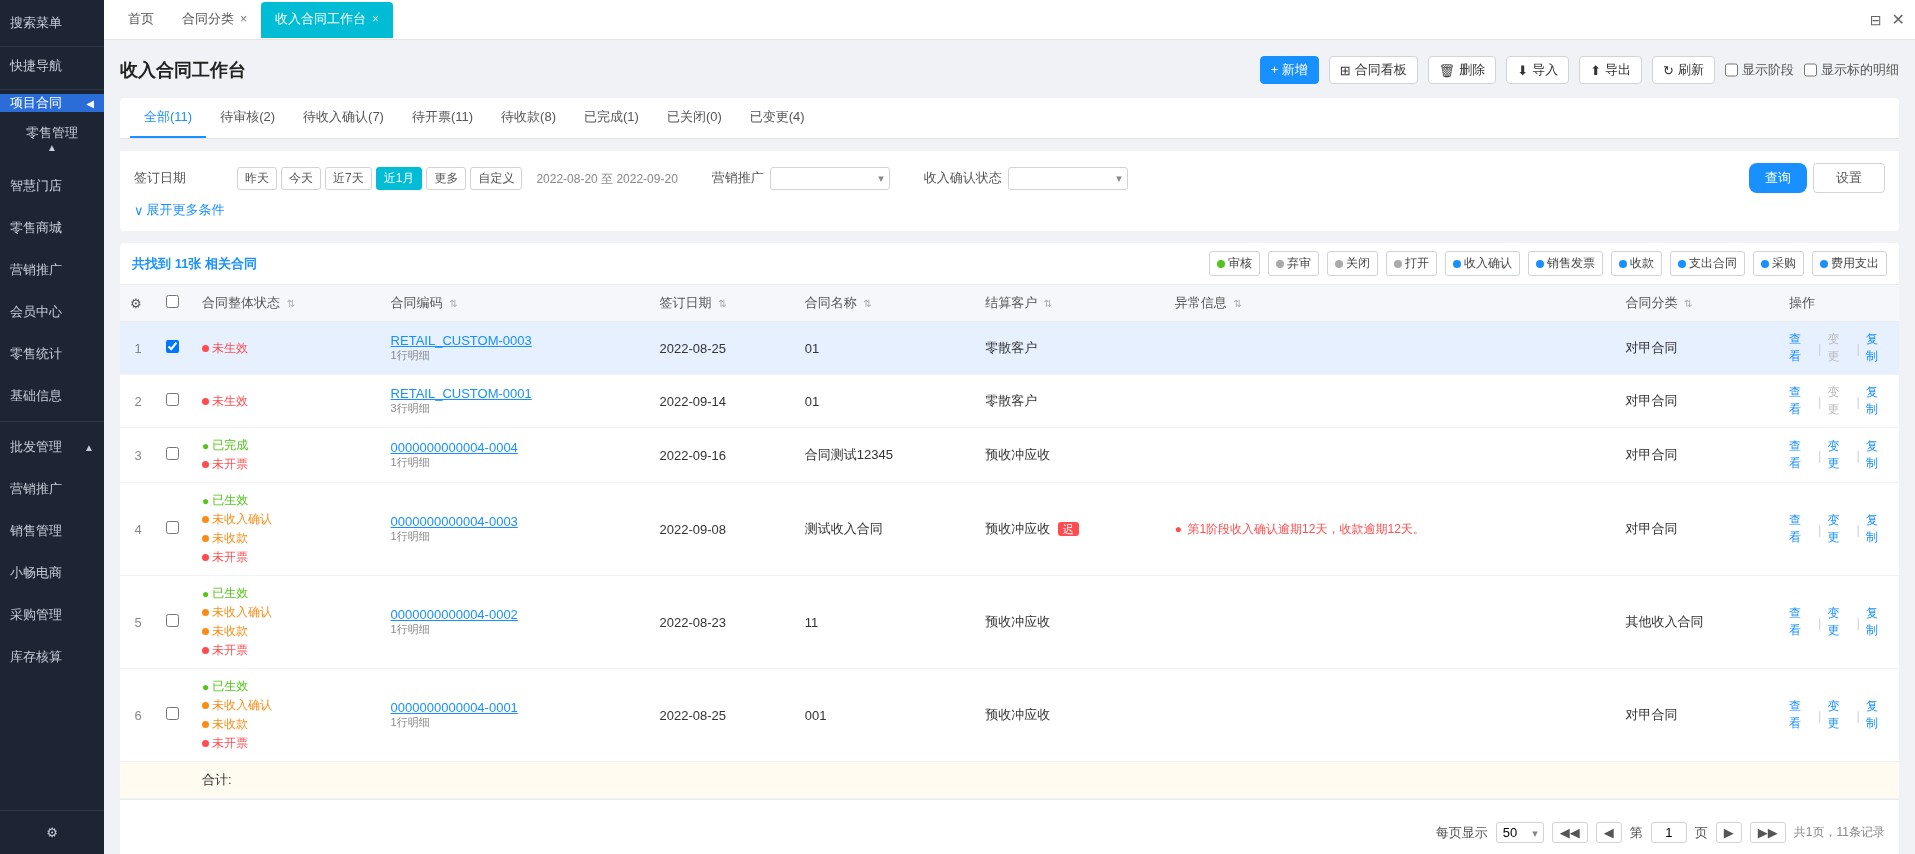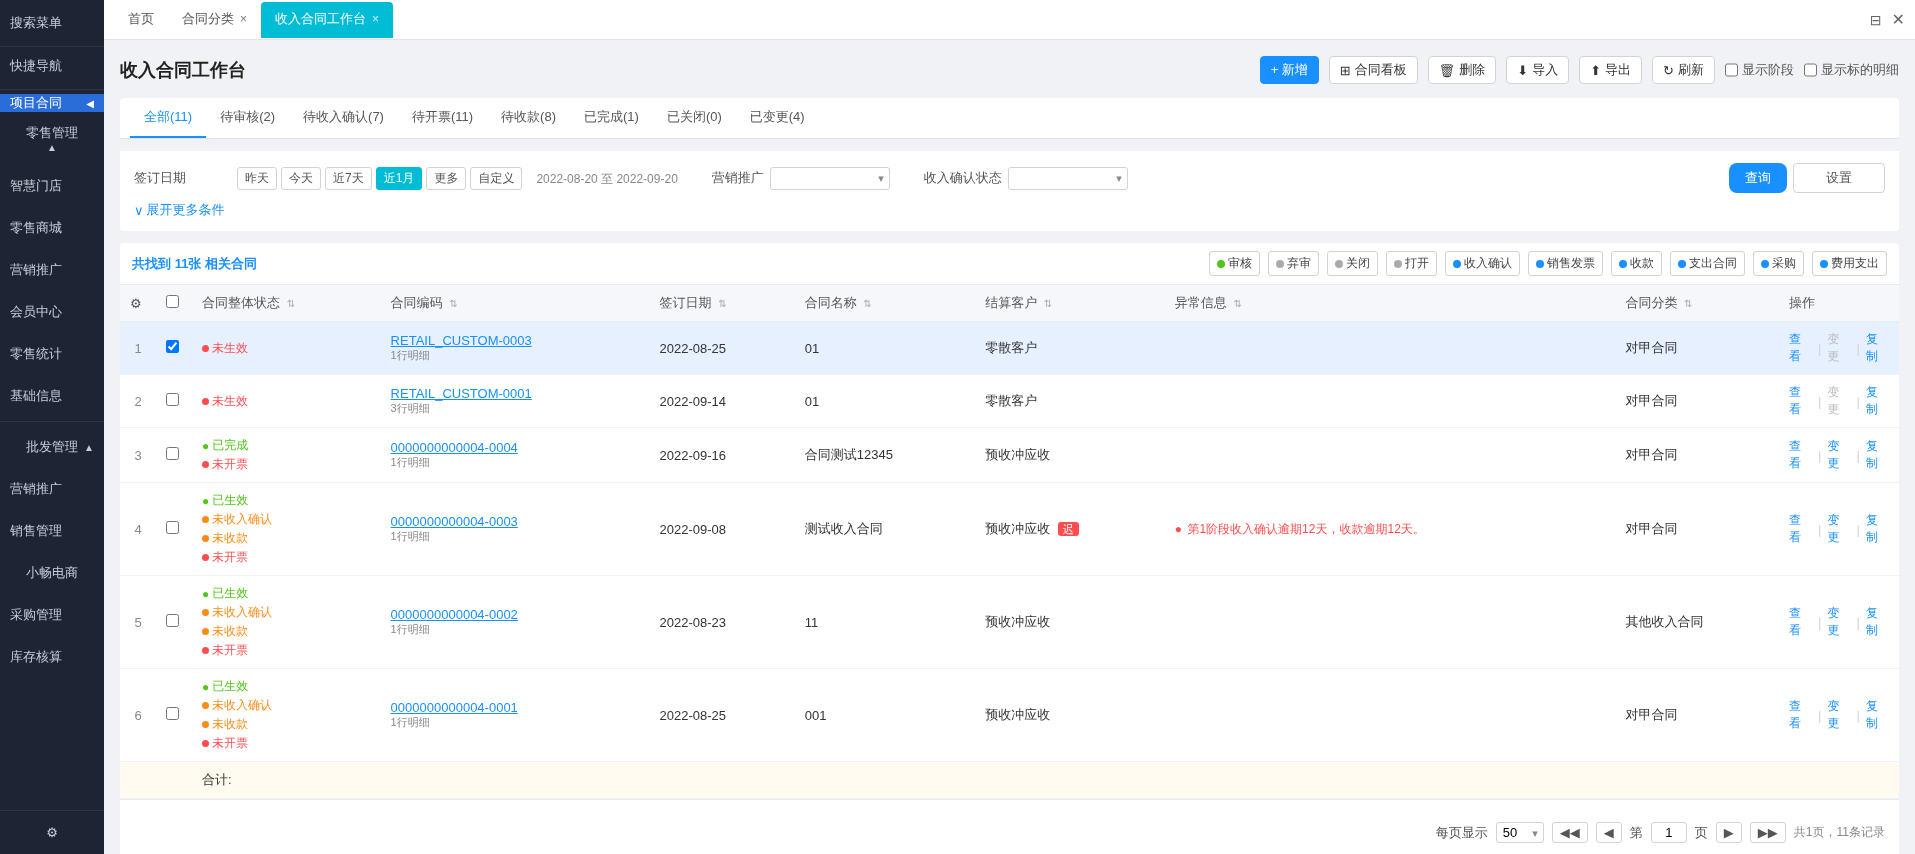--- a/index.html
+++ b/index.html
@@ -48,21 +48,21 @@
     .search-field { display: flex; align-items: center; gap: 6px; font-size: 13px; color: #555; }
     .date-btns { display: flex; gap: 4px; align-items: center; margin-left: 45px; }
     .date-btn { padding: 2px 7px; border: 1px solid #d0d3d8; border-radius: 3px; background: #fff; cursor: pointer; font-size: 12px; color: #555; }
     .date-btn.active { background: #00bcd4; color: #fff; border-color: #00bcd4; }
     .search-select { border: 1px solid #d0d3d8; border-radius: 3px; padding: 3px 22px 3px 8px; font-size: 13px; color: #333; background: #fff; appearance: none; min-width: 120px; position: relative; }
     .select-wrapper { position: relative; display: inline-block; }
     .select-wrapper::after { content: '▾'; position: absolute; right: 6px; top: 50%; transform: translateY(-50%); pointer-events: none; font-size: 11px; color: #888; }
     .expand-btn { color: #1890ff; cursor: pointer; font-size: 13px; display: flex; align-items: center; gap: 3px; }
     .search-actions { display: flex; gap: 6px; }
     .btn-query { background: #1890ff; color: #fff; border: none; border-radius: 8px; padding: 5px 16px; cursor: pointer; font-size: 13px; }
-    .btn-setting { background: #fff; color: #555; border: 1px solid #d0d3d8; border-radius: 4px; padding: 5px 32px; cursor: pointer; font-size: 13px; }
+    .btn-setting { background: #fff; color: #555; border: 1px solid #d0d3d8; border-radius: 4px; padding: 5px 22px; cursor: pointer; font-size: 13px; }
 
     
     .table-area { background: #fff; border-radius: 4px; overflow: hidden; }
     .table-header-row { display: flex; align-items: center; justify-content: space-between; padding: 8px 12px; border-bottom: 1px solid #e8ecf0; }
     .table-info { font-size: 13px; color: #555; }
     .table-info span { color: #1890ff; font-weight: bold; }
     .table-actions { display: flex; gap: 8px; flex-wrap: wrap; }
     .tbl-action-btn { display: flex; align-items: center; gap: 3px; font-size: 12px; color: #444; cursor: pointer; padding: 3px 7px; border: 1px solid #d0d3d8; border-radius: 3px; background: #fff; white-space: nowrap; }
     .tbl-action-btn .dot { width: 8px; height: 8px; border-radius: 50%; display: inline-block; }
     .dot-green { background: #52c41a; }
@@ -136,31 +136,31 @@
   <div class="sidebar-item" style="padding:12px 10px;text-align:left;">
     <span>会员中心</span>
   </div>
   <div class="sidebar-item" style="padding:12px 10px;text-align:left;">
     <span>零售统计</span>
   </div>
   <div class="sidebar-item" style="padding:12px 10px;text-align:left;">
     <span>基础信息</span>
   </div>
   <div class="sidebar-divider"></div>
-  <div class="sidebar-item" style="display:flex;justify-content:space-between;align-items:center;padding:12px 10px;margin-left:16px;">
+  <div class="sidebar-item" style="display:flex;justify-content:space-between;align-items:center;padding:12px 10px;">
     <span>批发管理</span>
     <span style="font-size:10px;">▲</span>
   </div>
   <div class="sidebar-item" style="padding:12px 10px;text-align:left;">
     <span>营销推广</span>
   </div>
   <div class="sidebar-item" style="padding:12px 10px;text-align:left;">
     <span>销售管理</span>
   </div>
-  <div class="sidebar-item" style="padding:12px 10px;text-align:center;">
+  <div class="sidebar-item" style="padding:12px 10px;text-align:left;">
     <span>小畅电商</span>
   </div>
   <div class="sidebar-item" style="padding:12px 10px;text-align:left;">
     <span>采购管理</span>
   </div>
   <div class="sidebar-item" style="padding:12px 10px;text-align:left;">
     <span>库存核算</span>
   </div>
   <div class="sidebar-bottom">
     <span>⚙</span>

